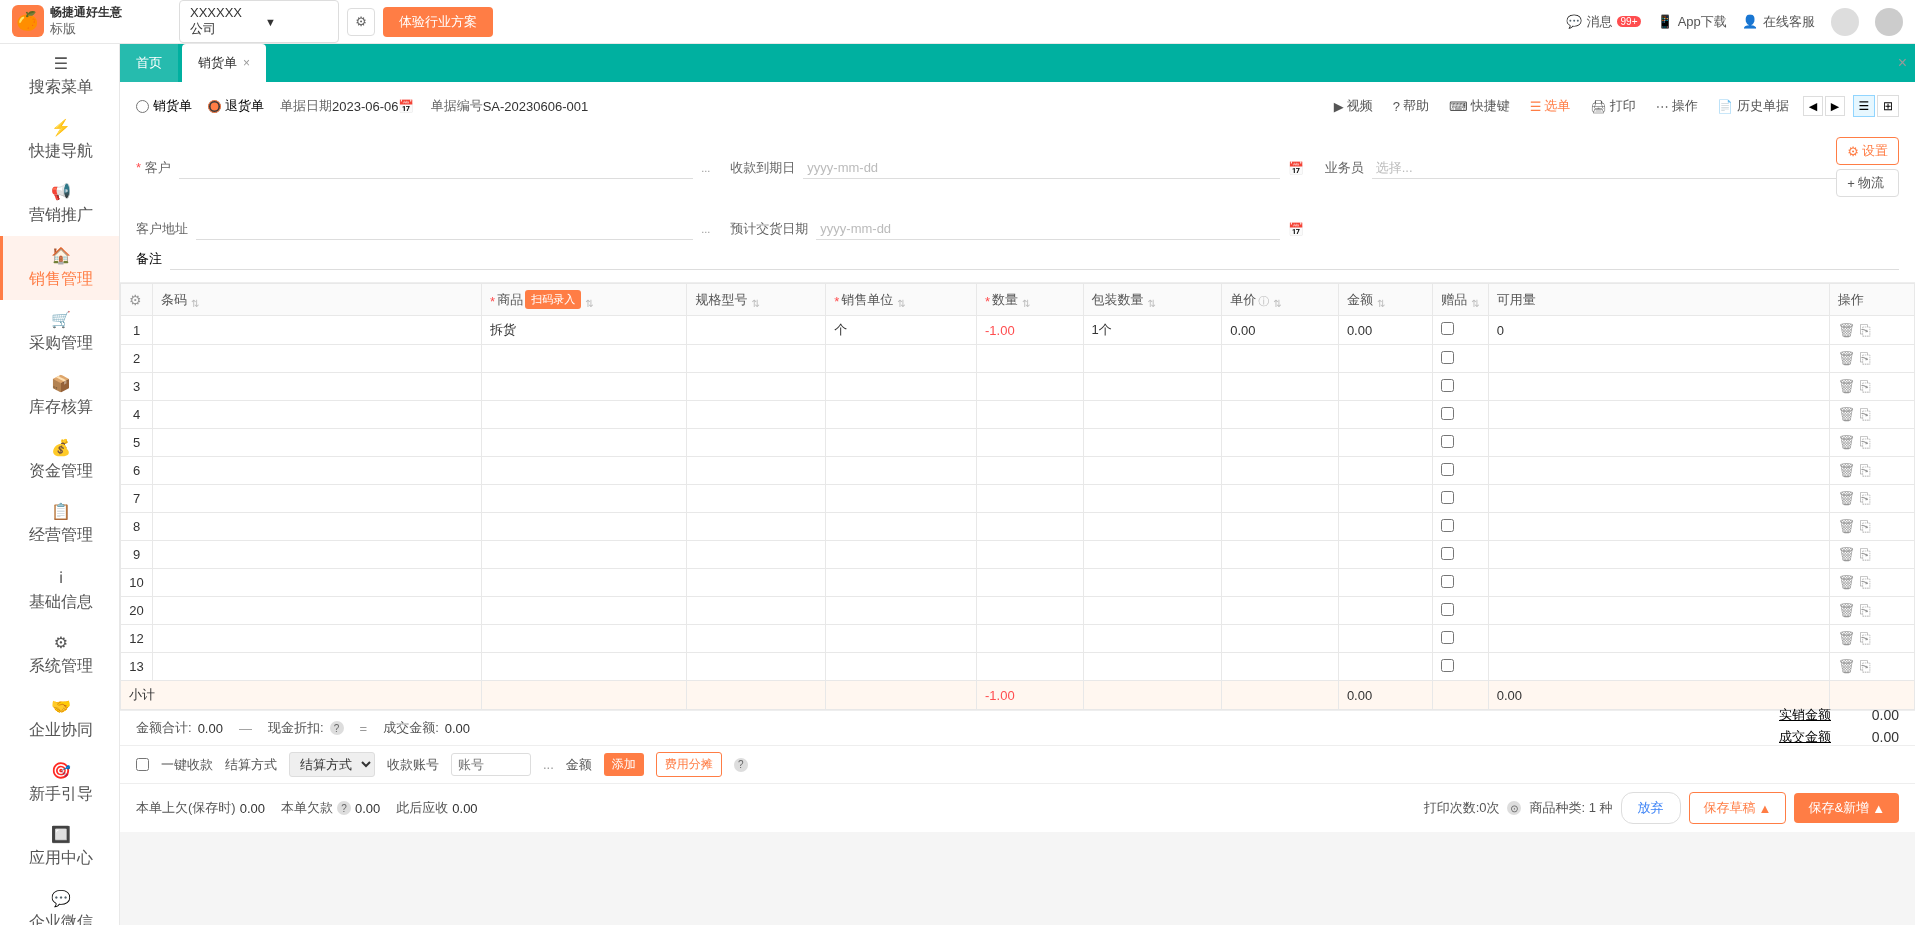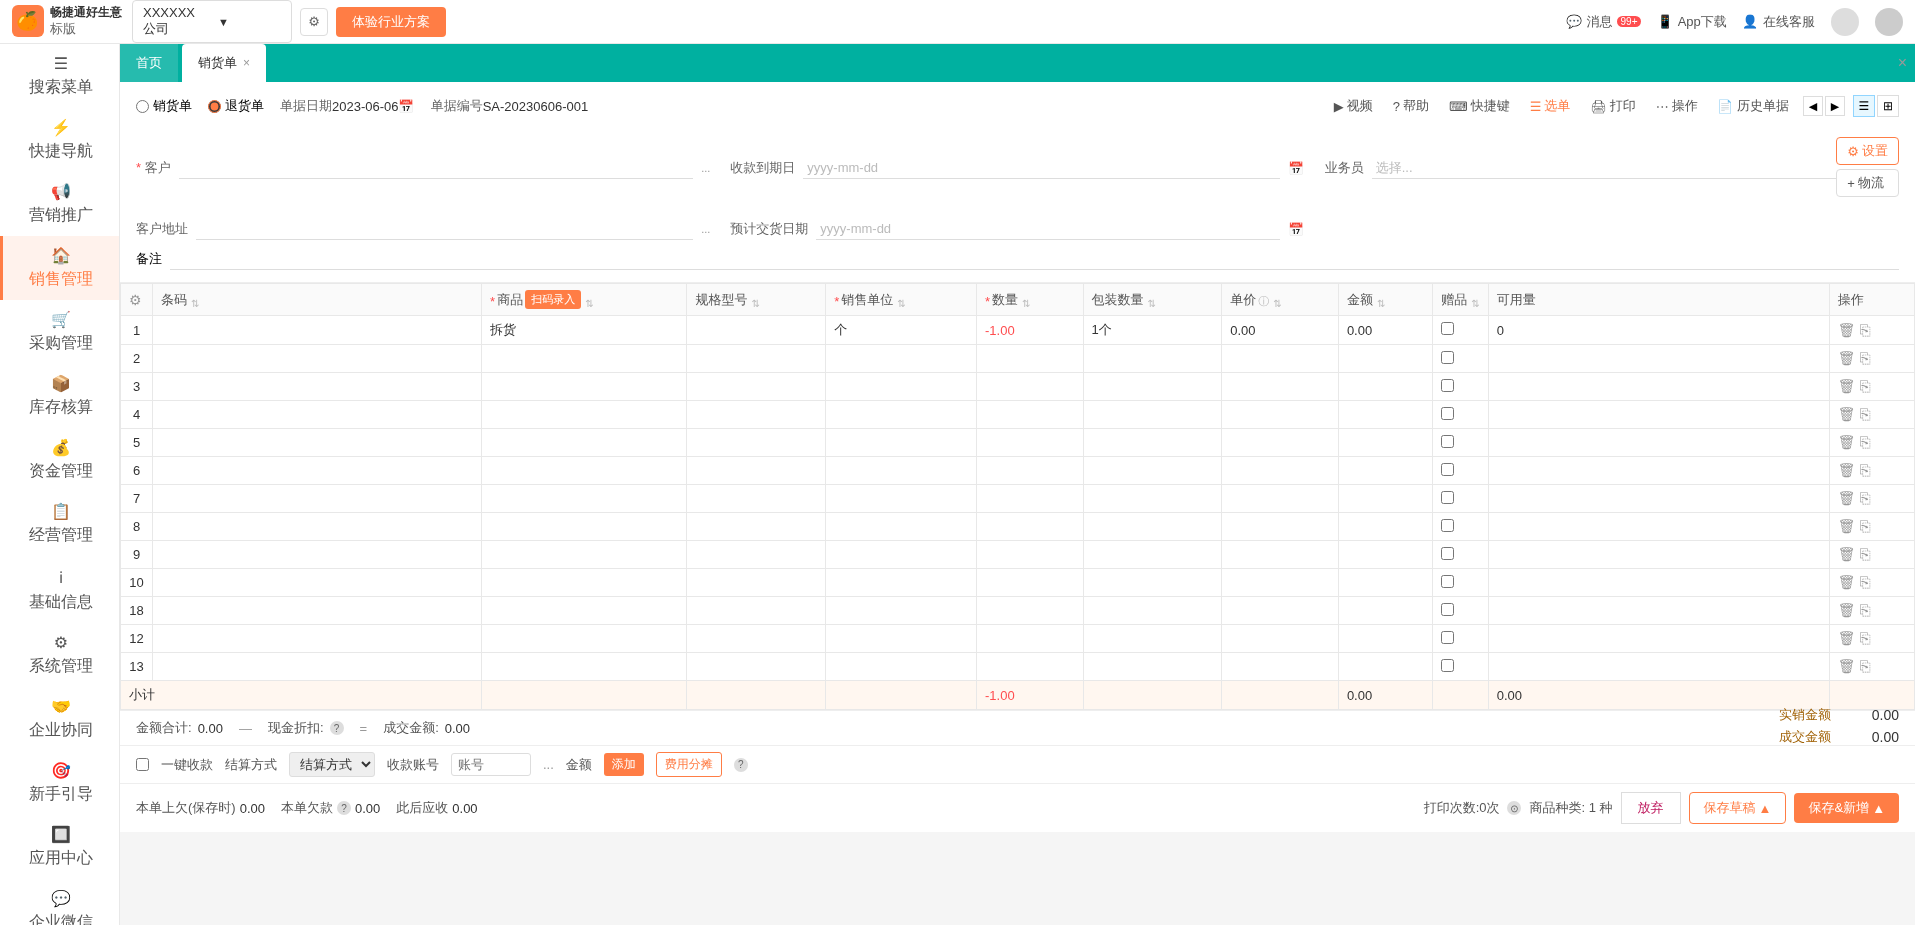--- a/index.html
+++ b/index.html
@@ -28,20 +28,21 @@
       display: flex; align-items: center; justify-content: center;
       color: white; font-size: 18px;
     }
     .brand-text { font-size: 11px; color: #666; line-height: 1.3; }
     .brand-text strong { color: #333; font-size: 12px; }
     .company-selector {
       display: flex; align-items: center; gap: 12px;
       border: 1px solid #ddd; border-radius: 4px;
       padding: 4px 10px; cursor: pointer; min-width: 160px;
       background: #fff;
+      margin-left: 47px;
     }
     .company-selector span { flex: 1; color: #333; }
     .chevron-down { color: #999; font-size: 11px; }
     .gear-btn {
       width: 28px; height: 28px; border-radius: 4px;
       border: 1px solid #ddd; display: flex; align-items: center; justify-content: center;
       cursor: pointer; margin-left: 8px; color: #666;
     }
     .trial-btn {
       background: #ff7d45; color: white; border: none;
@@ -206,36 +207,36 @@
 
     
     .footer-bar {
       background: #fff; border-top: 1px solid #eee;
       padding: 8px 16px; display: flex; align-items: center; gap: 16px;
     }
     .footer-stat { color: #555; display: flex; align-items: center; gap: 4px; }
     .footer-stat .val { font-weight: 500; color: #333; }
     .footer-actions { margin-left: auto; display: flex; align-items: center; gap: 8px; }
     .discard-btn {
-      border: 1px solid #ddd; background: #fff; color: #be185d;
-      padding: 6px 16px; border-radius: 0; cursor: pointer;
+      border: 1px solid #ddd; background: #fff; color: #3b82f6;
+      padding: 6px 16px; border-radius: 12px; cursor: pointer;
     }
     .save-draft-btn {
       border: 1px solid #ff7d45; color: #ff7d45; background: #fff;
       padding: 6px 14px; border-radius: 4px; cursor: pointer;
       display: flex; align-items: center; gap: 3px;
     }
     .save-new-btn {
       background: #ff7d45; color: white; border: none;
       padding: 6px 14px; border-radius: 4px; cursor: pointer;
       display: flex; align-items: center; gap: 3px;
     }
     .print-info { color: #555; }
     .total-row { display: flex; align-items: center; justify-content: flex-end; gap: 8px; margin-bottom: 4px; }
-    .total-lbl { color: #a16207; font-size: 13px; }
+    .total-lbl { color: #000000; font-size: 13px; text-decoration: underline; }
     .total-val { color: #333; font-weight: 500; font-size: 14px; min-width: 60px; text-align: right; }
 
     
     .qmark {
       width: 14px; height: 14px; border-radius: 50%; background: #ddd;
       display: inline-flex; align-items: center; justify-content: center;
       font-size: 10px; color: #666; cursor: pointer;
     }
 
     .notes-field {
@@ -745,21 +746,21 @@
       <td class="checkbox-cell"><input type="checkbox" style=""></td>
       <td style="min-width:200px;"></td>
       <td>
         <div class="col-ops">
           <span class="op-icon">🗑</span>
           <span class="op-icon">⎘</span>
         </div>
       </td>
     </tr>
               <tr>
-      <td class="row-num">18</td>
+      <td class="row-num">20</td>
       <td><input type="text" style="border: none; outline: none; width: 100%; background: transparent;" value=""></td>
       <td></td>
       <td></td>
       <td></td>
       <td><span class=""></span></td>
       <td></td>
       <td></td>
       <td></td>
       <td class="checkbox-cell"><input type="checkbox" style=""></td>
       <td style="min-width:200px;"></td>

